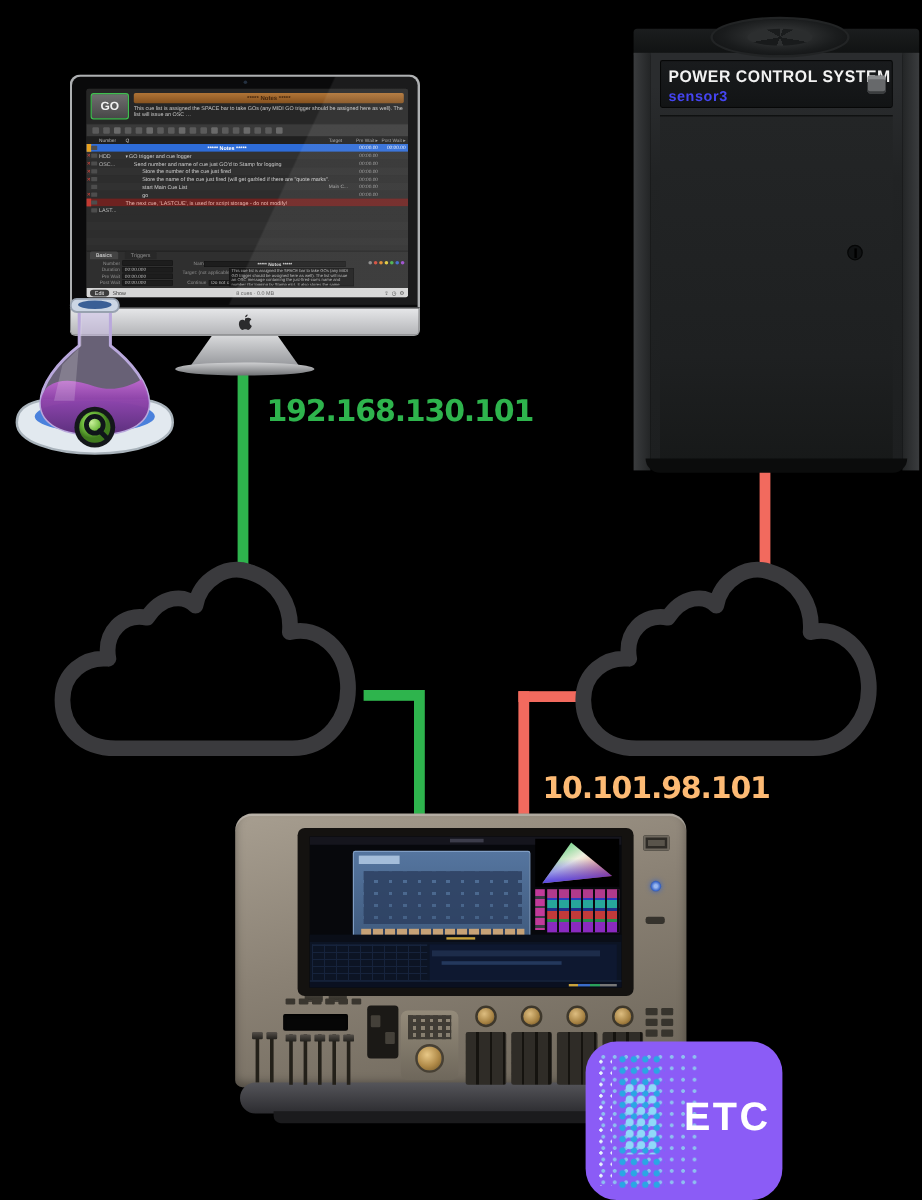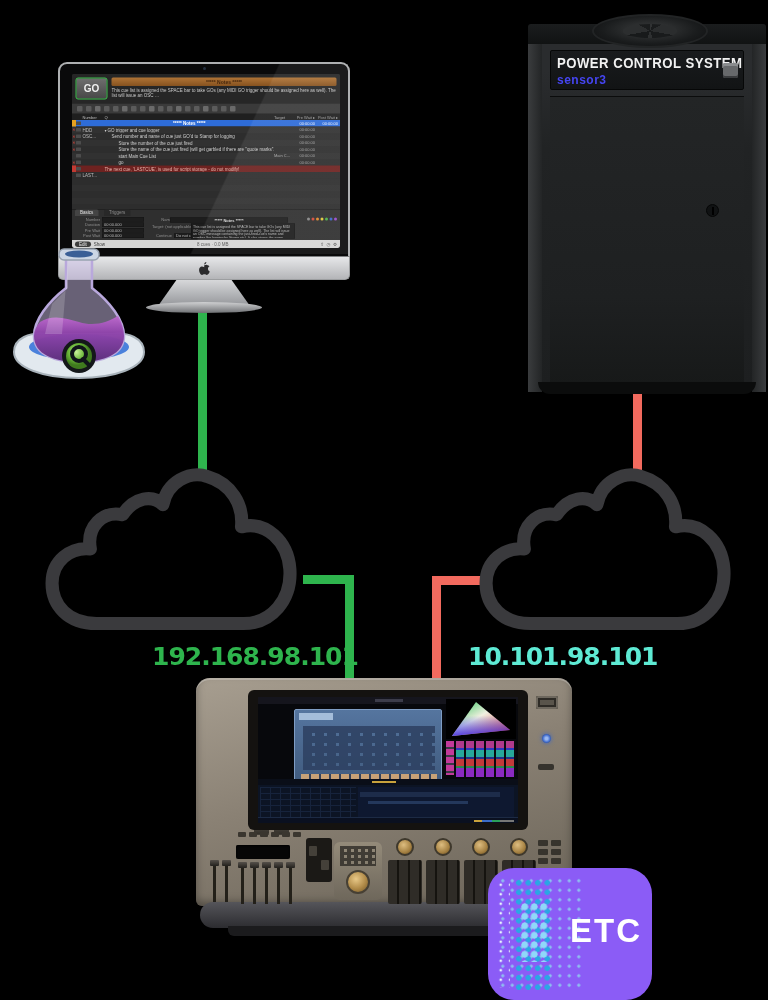--- a/index.html
+++ b/index.html
@@ -6,21 +6,21 @@
   html,body { background:#000; }
   .stage { position:relative; width:768px; height:1000px; background:#000; overflow:hidden;
            font-family:"Liberation Sans", sans-serif; }
 
   
   .net-line { position:absolute; z-index:1; }
   .green { background:#2eb44d; }
   .red { background:#f26a5e; }
   .ip { position:absolute; z-index:3; font-family:"DejaVu Sans", sans-serif;
         font-weight:bold; font-size:25px; letter-spacing:-1px; white-space:nowrap; }
-  .ip.g { color:#2eb44d; } .ip.r { color:#5eead4;margin-left:16px; }
+  .ip.g { color:#2eb44d; } .ip.r { color:#fdba74; }
 
   
   .cloud { position:absolute; z-index:2; }
 
   
   .imac-glass { position:absolute; left:58px; top:62px; width:292px; height:194px; z-index:2;
     background:#0a0a0b; border:2px solid #aeb0b2; border-bottom:none; border-radius:9px 9px 0 0; }
   .imac-camera { position:absolute; left:203px; top:67px; width:3px; height:3px; border-radius:50%;
     background:#24303f; z-index:4; }
   .imac-glare { position:absolute; left:60px; top:64px; width:288px; height:190px; z-index:4;
@@ -238,21 +238,21 @@
 
 <div class="stage">
 
   <div class="net-line green" style="left:198px; top:306px; width:9px; height:170px;"></div>
   <div class="net-line green" style="left:303px; top:575px; width:50px; height:9px;"></div>
   <div class="net-line green" style="left:345px; top:575px; width:9px; height:108px;"></div>
   <div class="net-line red" style="left:633px; top:392px; width:9px; height:84px;"></div>
   <div class="net-line red" style="left:432px; top:576px; width:57px; height:9px;"></div>
   <div class="net-line red" style="left:432px; top:576px; width:9px; height:107px;"></div>
 
-  <div class="ip g" style="left:152px; top:642px;">192.168.98.101</div>
+  <div class="ip g" style="left:222px; top:328px;">192.168.130.101</div>
   <div class="ip r" style="left:452px; top:642px;">10.101.98.101</div>
 
   <svg class="cloud" style="left:44px; top:462px;" width="262" height="178" viewBox="0 0 260 176">
     <path d="M52,160 C24,160 8,142 8,120 C8,98 26,84 46,86 C42,64 58,48 78,52 C90,34 108,32 118,42 C122,20 144,8 162,14 C186,21 198,42 196,64 C220,58 242,78 244,106 C246,136 226,160 198,160 Z" fill="none" stroke="#3a3a3d" stroke-width="13" stroke-linejoin="round" stroke-linecap="round"></path>
   </svg>
   <svg class="cloud" style="left:478px; top:462px;" width="262" height="178" viewBox="0 0 260 176">
     <path d="M52,160 C24,160 8,142 8,120 C8,98 26,84 46,86 C42,64 58,48 78,52 C90,34 108,32 118,42 C122,20 144,8 162,14 C186,21 198,42 196,64 C220,58 242,78 244,106 C246,136 226,160 198,160 Z" fill="none" stroke="#3a3a3d" stroke-width="13" stroke-linejoin="round" stroke-linecap="round"></path>
   </svg>
 
   <div class="imac-glass"></div>

